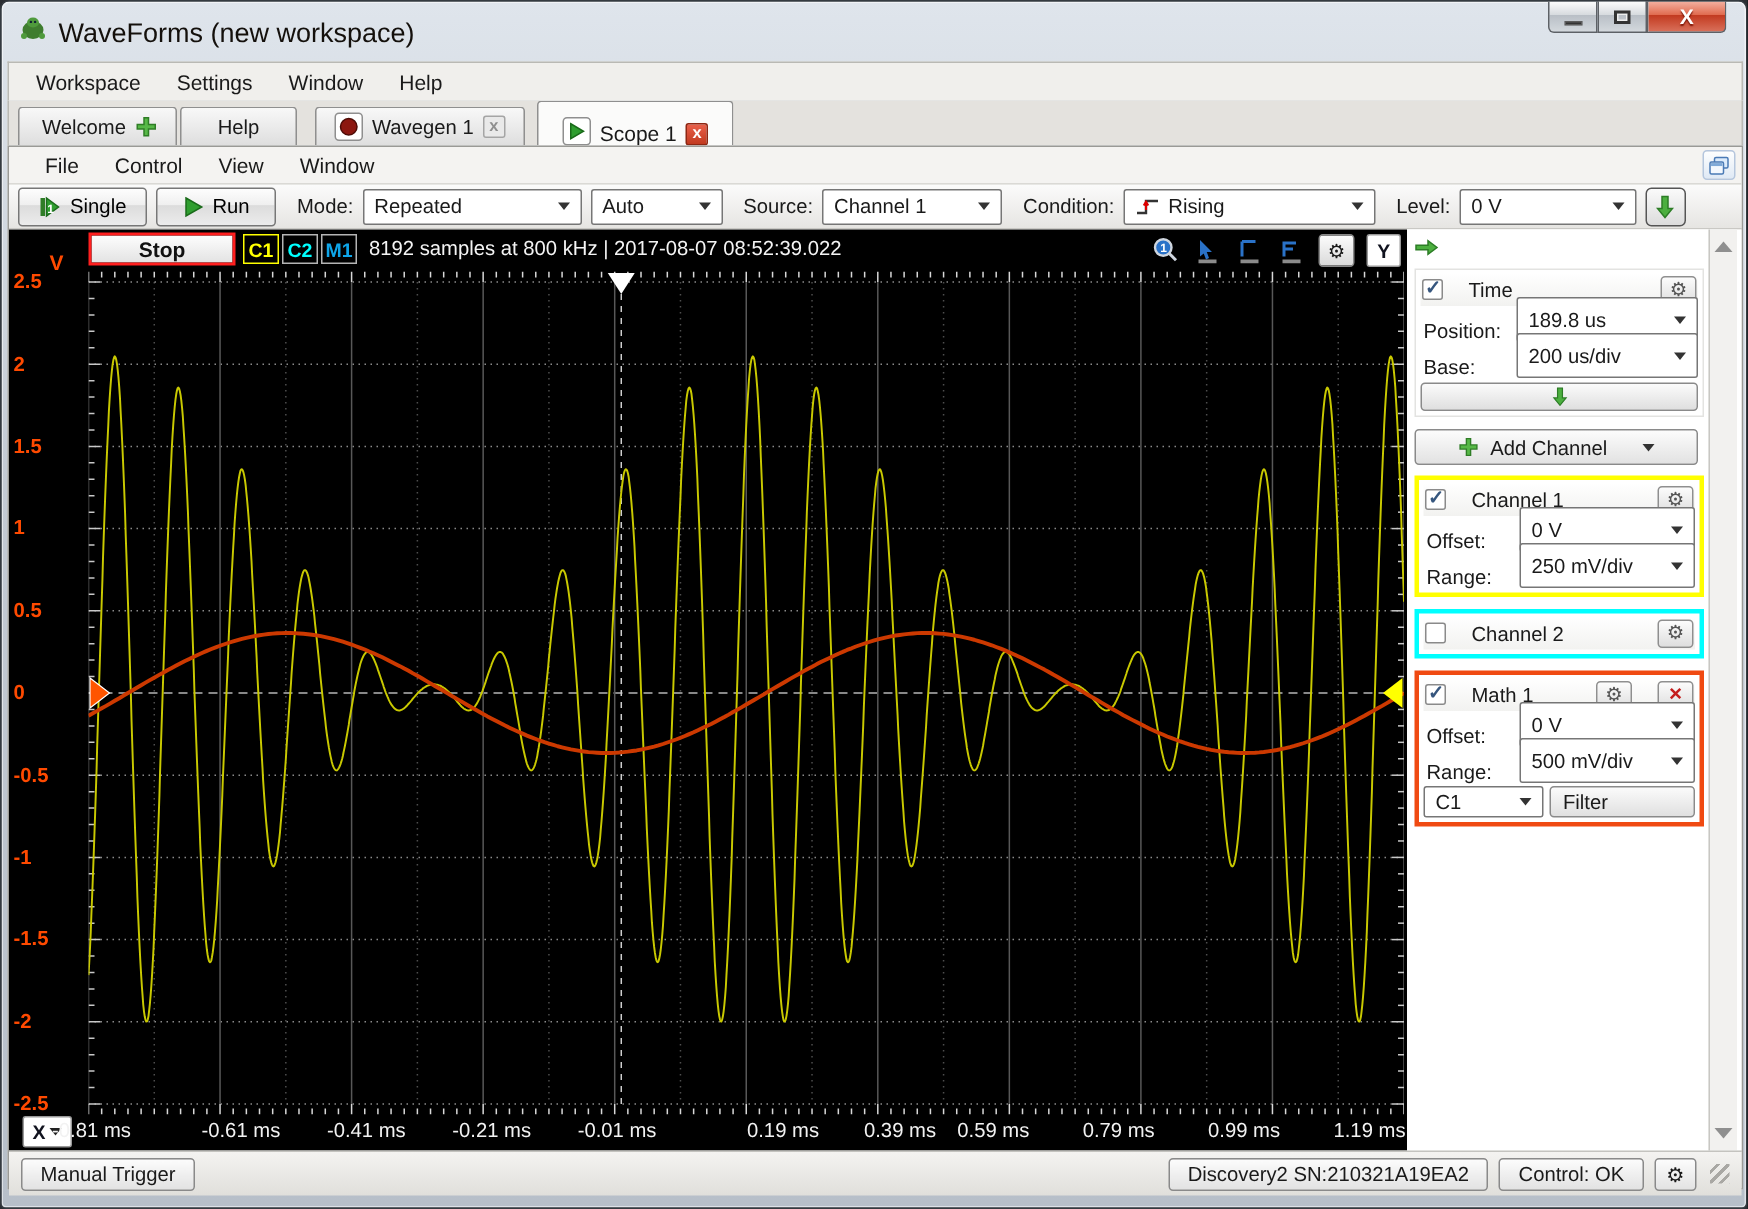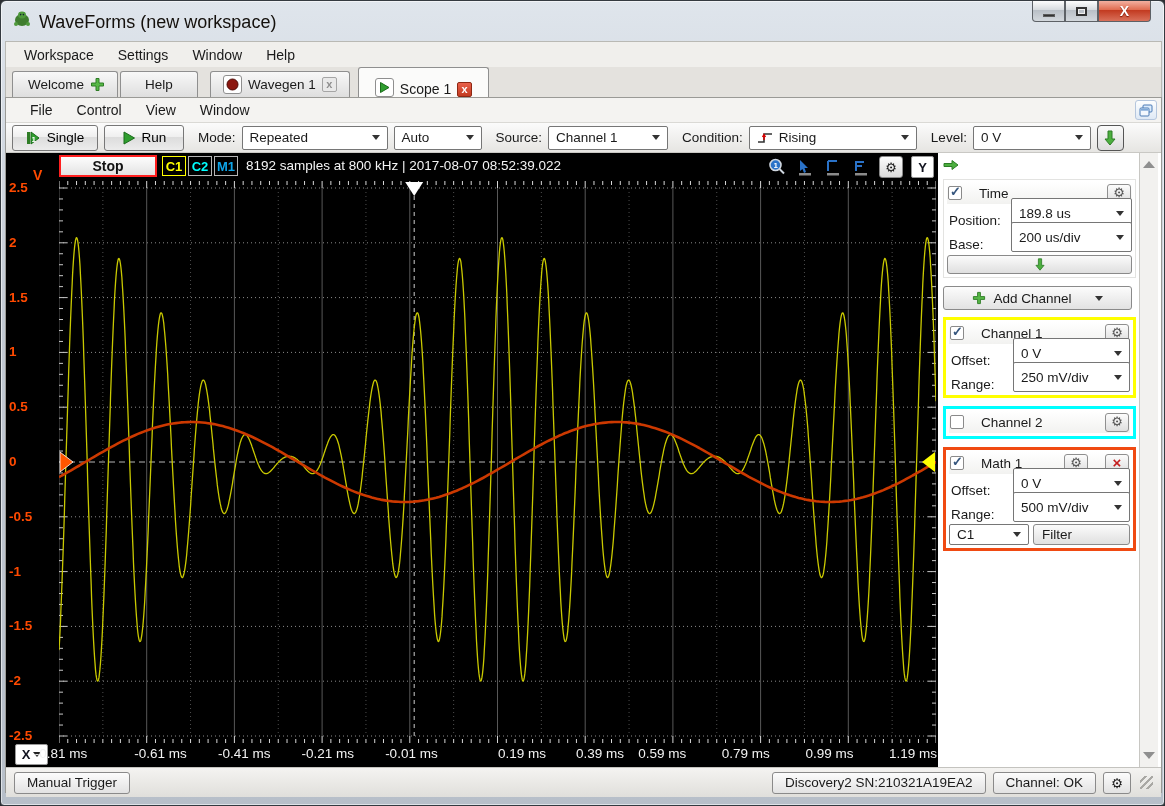--- a/index.html
+++ b/index.html
@@ -798,21 +798,21 @@
       <div class="panel-scrollbar">
         <span class="sb-arrow sb-up"></span>
         <span class="sb-arrow sb-down"></span>
       </div>
     </div>
 
     <div class="bottom-bar">
       <div class="bb-btn">Manual Trigger</div>
       <div class="bb-right">
         <div class="bb-btn">Discovery2 SN:210321A19EA2</div>
-        <div class="bb-btn">Channel: OK</div>
+        <div class="bb-btn">Control: OK</div>
         <div class="bb-btn" style="padding:0 7px">
             <span>⚙</span>
           </div>
         <div class="grip"></div>
       </div>
     </div>
   </div>
 </div>
 
 </body></html>

